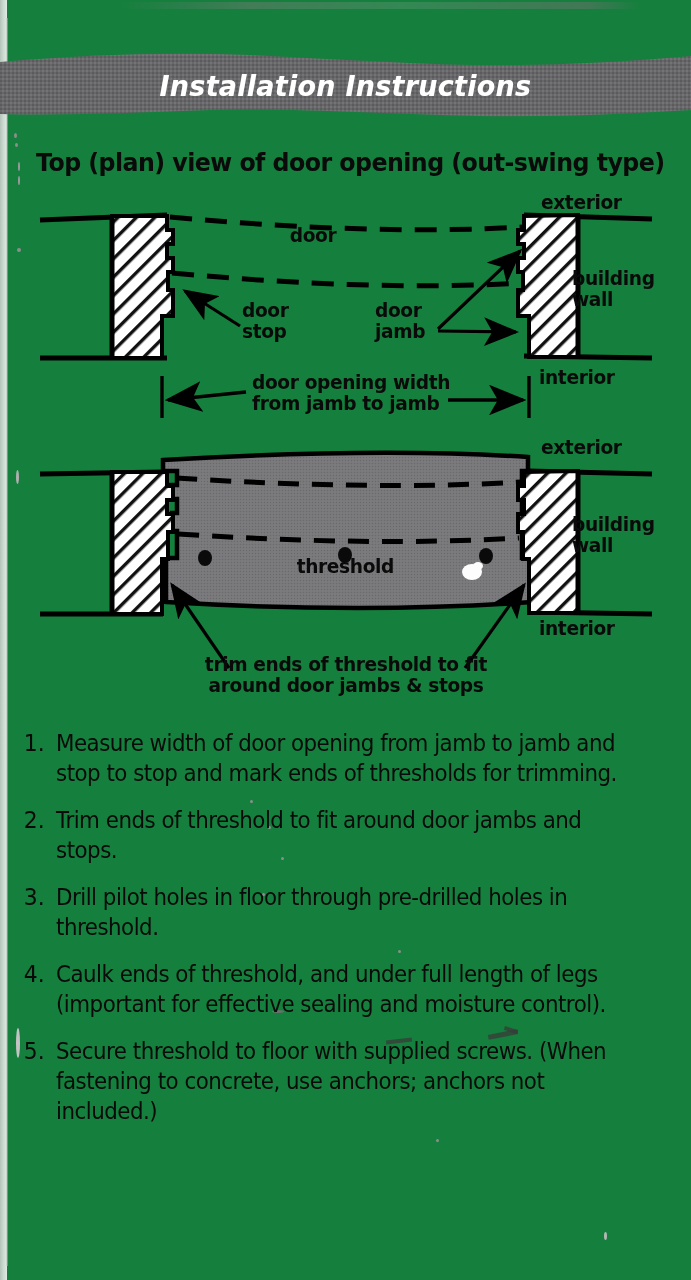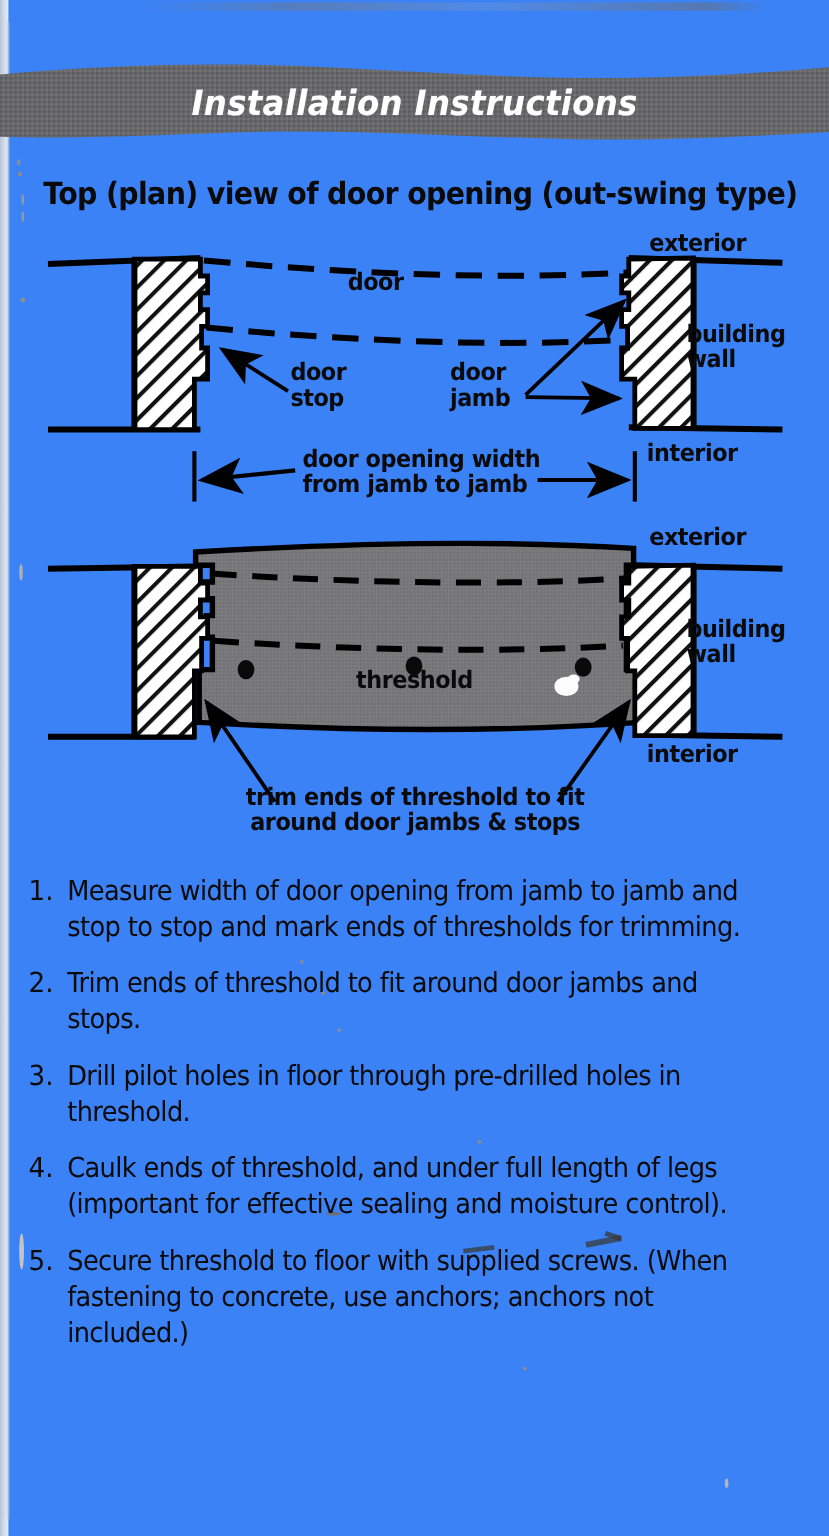--- a/index.html
+++ b/index.html
@@ -13,21 +13,21 @@
     position: relative;
     overflow: hidden;
     font-family: "Liberation Sans", sans-serif;
     color: #0a0a0a;
   }
 
   
   #page {
     position: absolute;
     inset: 0;
-    background: #3b82f6;
+    background: #15803d;
   }
   .scan-edge-left {
     position: absolute;
     left: 0;
     top: 0;
     width: 7px;
     height: 1280px;
     background: linear-gradient(90deg, #cfcfcf 0%, #e9e9e9 45%, #ffffff 100%);
     opacity: .85;
   }

